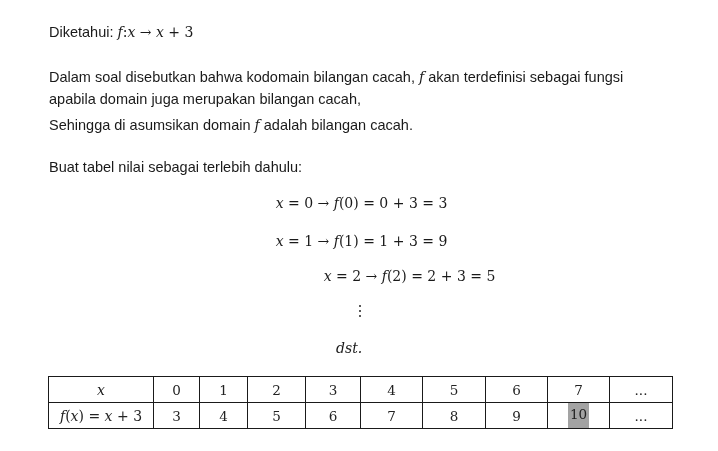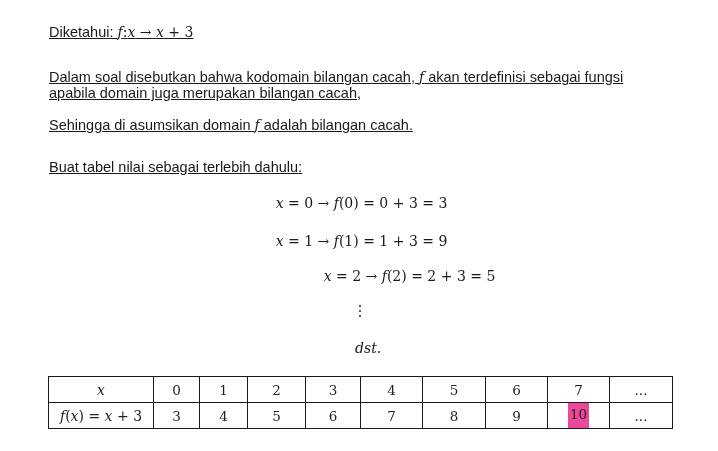--- a/index.html
+++ b/index.html
@@ -14,21 +14,20 @@
       overflow: hidden;
       font-family: "Liberation Sans", sans-serif;
       color: #1a1a1a;
     }
     .para {
       position: absolute;
       left: 49px;
       font-size: 14.5px;
       line-height: 26px;
       white-space: nowrap;
-      text-decoration: underline;
     }
     .math {
       font-family: "DejaVu Serif", "Liberation Serif", serif;
       font-style: italic;
       font-size: 14px;
     }
     .mathr {
       font-family: "DejaVu Serif", "Liberation Serif", serif;
       font-style: normal;
       font-size: 14px;
@@ -56,56 +55,56 @@
     .vdots span {
       position: absolute;
       left: 2px;
       width: 2px;
       height: 2px;
       background: #222;
       border-radius: 1px;
     }
     .dst {
       position: absolute;
-      left: 355px;
+      left: 336px;
       top: 340px;
     }
     table.values {
       position: absolute;
       left: 48px;
       top: 376px;
       border-collapse: collapse;
       font-family: "DejaVu Serif", "Liberation Serif", serif;
       font-size: 13.5px;
     }
     table.values td {
       border: 1.3px solid #1a1a1a;
       height: 25px;
       padding: 0;
       text-align: center;
       vertical-align: middle;
       color: #222;
     }
     .hl {
       display: inline-block;
-      background: #ec4899;
+      background: #a3a3a3;
       padding: 3px 2px 6px 2px;
     }
   </style>
 </head>
 <body>
 
 <div class="para" style="top:19px;">
   <span>Diketahui: </span><span class="math">f</span><span class="mathr">:</span><span class="math">x</span><span class="mathr"> → </span><span class="math">x</span><span class="mathr"> + 3</span>
 </div>
 
 <div class="para" style="top:56px;margin-top:8px;">
   <span>Dalam soal disebutkan bahwa kodomain bilangan cacah, </span><span class="math">f</span><span> akan terdefinisi sebagai fungsi</span>
 </div>
-<div class="para" style="top:80px;">
+<div class="para" style="top:86px;">
   <span>apabila domain juga merupakan bilangan cacah,</span>
 </div>
 
 <div class="para" style="top:112px;">
   <span>Sehingga di asumsikan domain </span><span class="math">f</span><span> adalah bilangan cacah.</span>
 </div>
 
 <div class="para" style="top:154px;">
   <span>Buat tabel nilai sebagai terlebih dahulu:</span>
 </div>

